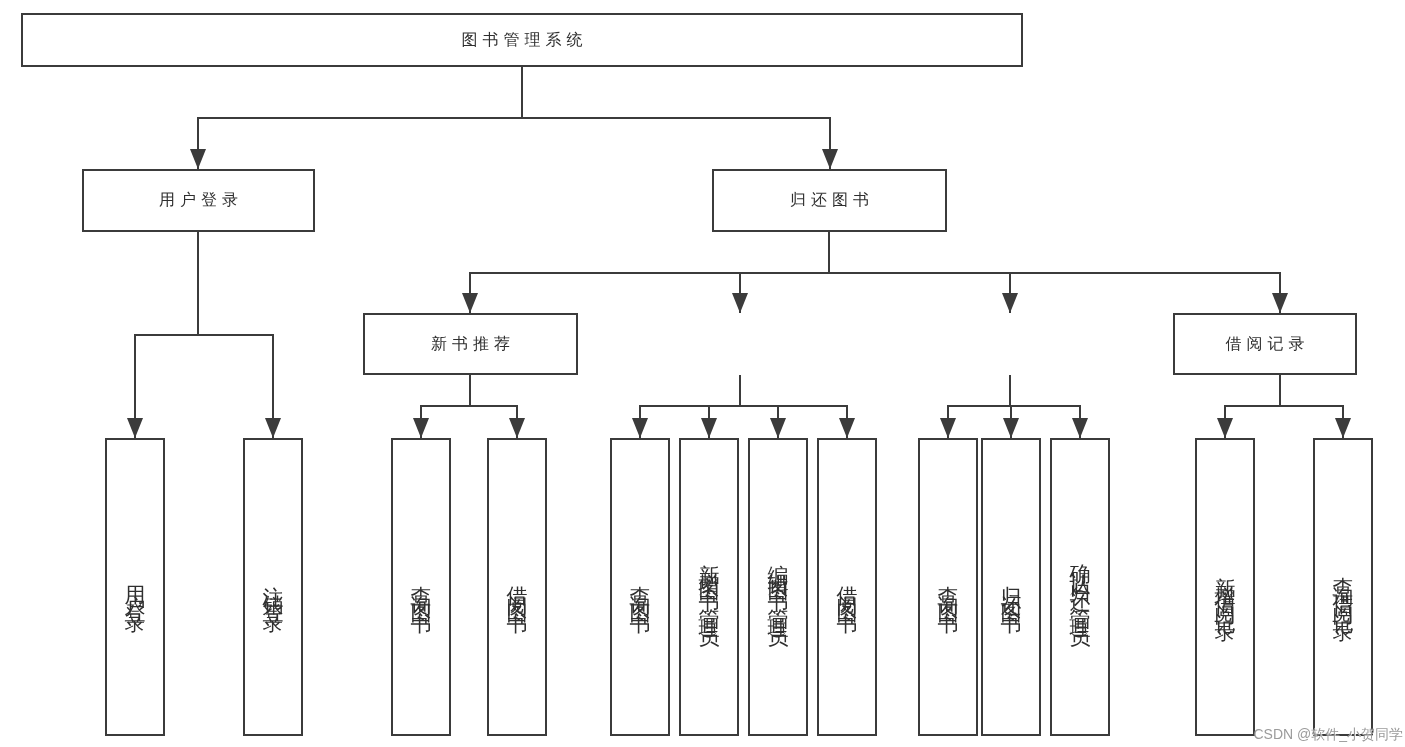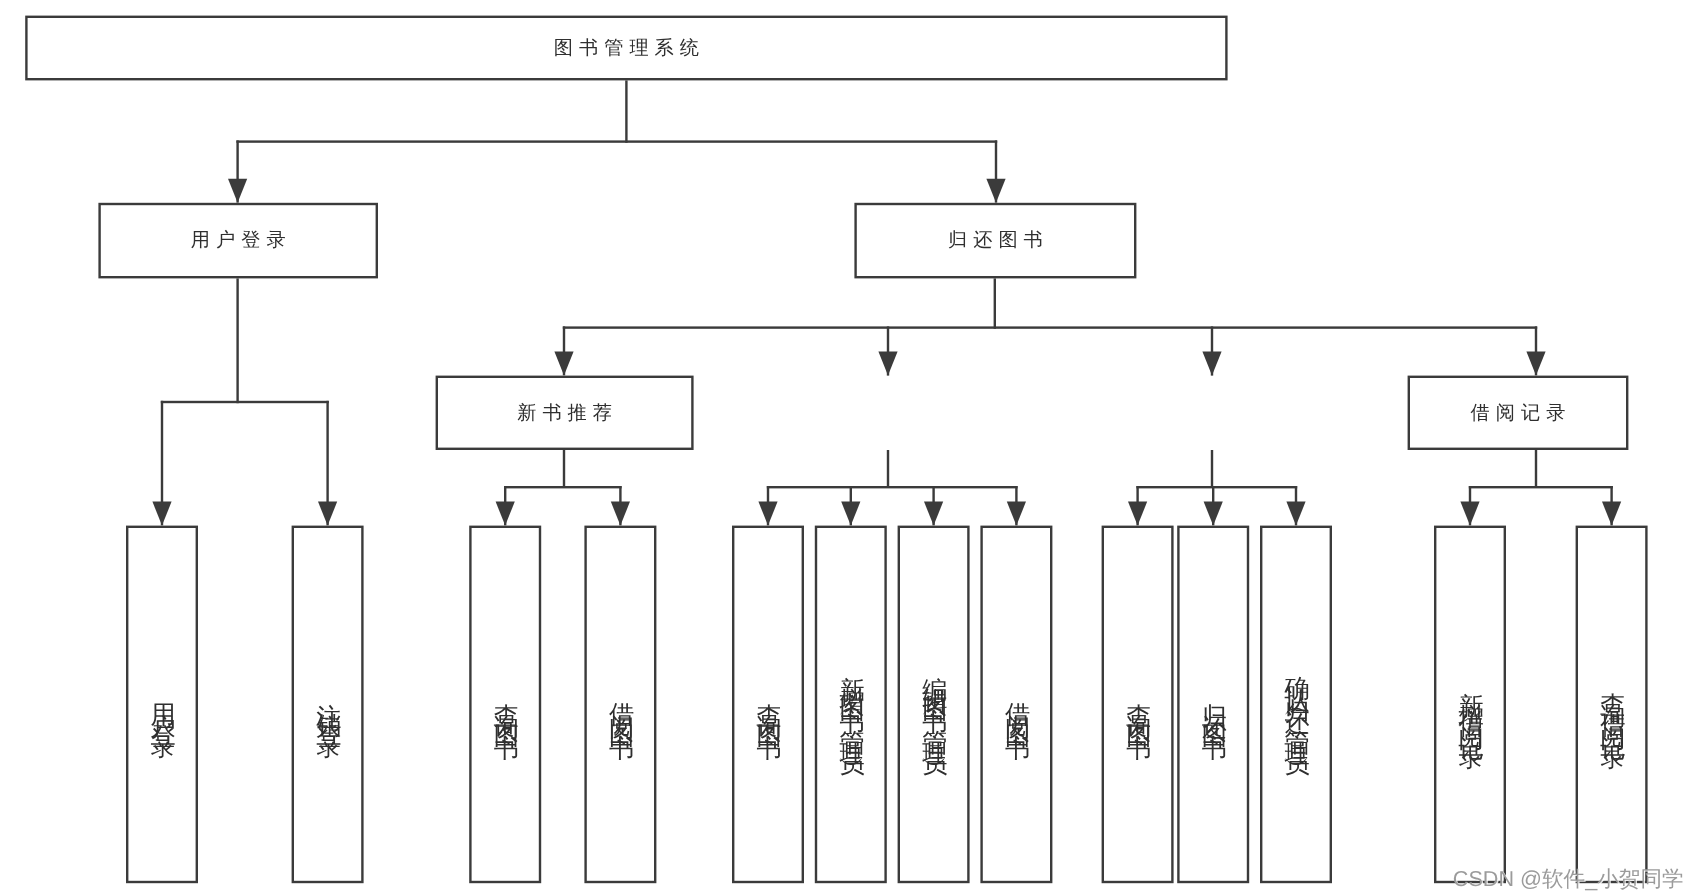--- a/index.html
+++ b/index.html
@@ -51,21 +51,21 @@
     position: absolute;
     width: 0; height: 0;
     border-left: 8px solid transparent;
     border-right: 8px solid transparent;
     border-top: 20px solid var(--line);
   }
   .watermark {
     position: absolute;
     right: 2px;
     bottom: 3px;
-    font-size: 18px;
+    font-size: 14px;
     color: var(--watermark);
     text-shadow: 1px 1px 0 rgba(255,255,255,0.85);
     z-index: 10;
     white-space: nowrap;
   }
 </style>
 </head>
 <body>
 
 <div class="canvas">

